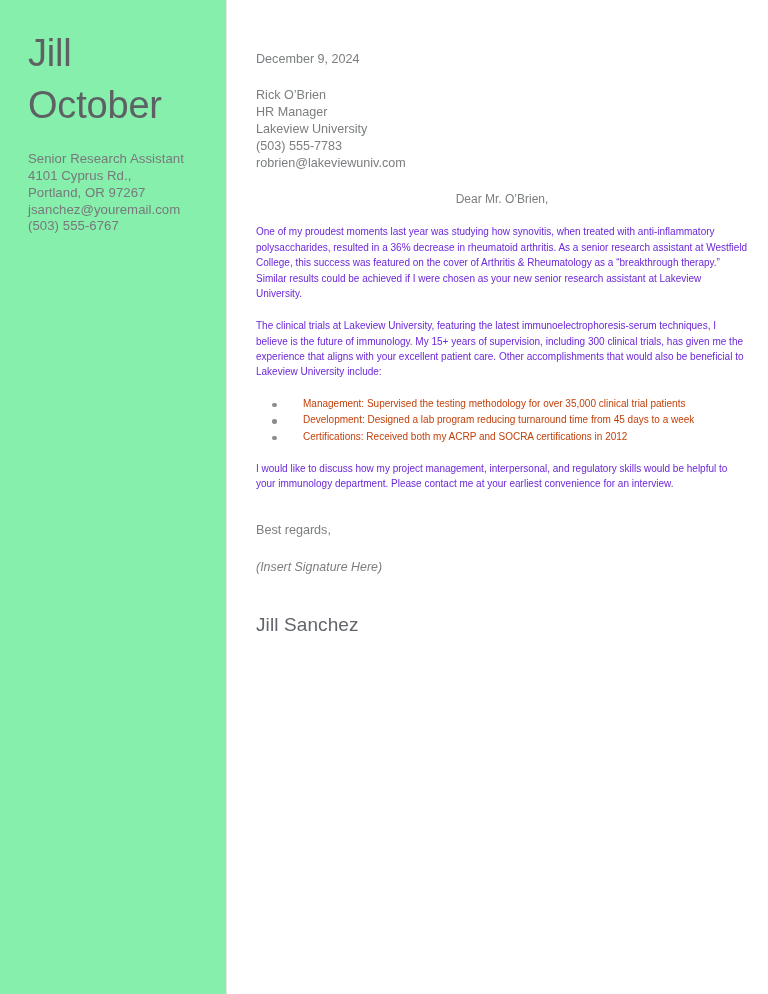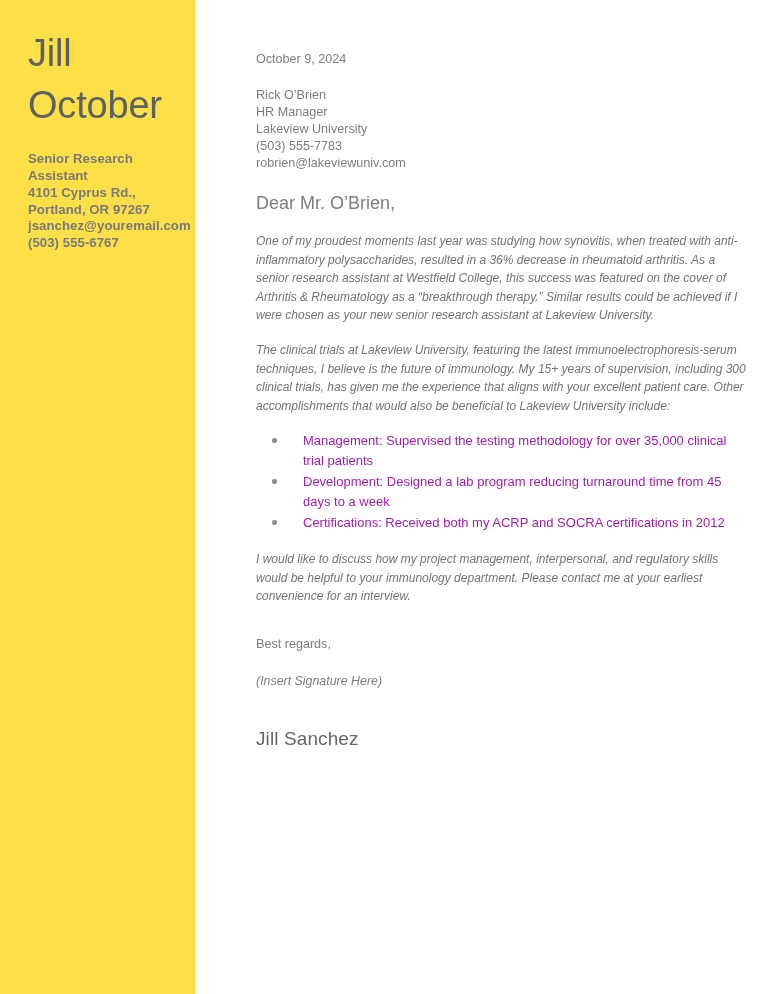--- a/index.html
+++ b/index.html
@@ -15,23 +15,23 @@
     position: relative;
     width: 768px;
     height: 994px;
     background: #ffffff;
     overflow: hidden;
   }
   .sidebar {
     position: absolute;
     left: 0;
     top: 0;
-    width: 196px;
+    width: 227px;
     height: 994px;
-    background: #fde047;
+    background: #86efac;
     border-right: 1px solid #e4e6e6;
     box-sizing: border-box;
   }
   .sidebar-inner {
     padding: 24px 24px 0 28px;
   }
   .name-block {
     margin-top: 4px;
   }
   .name-line {
@@ -43,21 +43,20 @@
     white-space: nowrap;
   }
   .contact-block {
     margin-top: 20px;
   }
   .contact-line {
     font-size: 13.2px;
     line-height: 1.27;
     color: #77797b;
     letter-spacing: 0.05px;
-    font-weight: bold;
   }
 
   .body-col {
     position: absolute;
     left: 256px;
     top: 0;
     width: 492px;
   }
   .letter-date {
     margin-top: 51px;
@@ -68,43 +67,43 @@
   .recipient {
     margin-top: 20px;
   }
   .recipient-line {
     font-size: 12.6px;
     line-height: 1.34;
     color: #7b7e80;
   }
   .salutation {
     margin-top: 20px;
-    font-size: 18px;
+    font-size: 12px;
     color: #7b7e80;
     line-height: 1.3;
+    text-align: center;
   }
   .para {
     margin-top: 17px;
-    font-size: 12px;
+    font-size: 10px;
     line-height: 1.54;
-    color: #737373;
+    color: #6d28d9;
     text-align: left;
-    font-style: italic;
   }
   .bullets {
     margin: 16px 0 0 0;
     padding: 0;
     list-style: none;
   }
   .bullets li {
     position: relative;
     padding-left: 47px;
-    font-size: 13px;
+    font-size: 10px;
     line-height: 1.54;
-    color: #a21caf;
+    color: #c2410c;
     margin-bottom: 1px;
   }
   .bullets li .dot {
     position: absolute;
     left: 16px;
     top: 7px;
     width: 4.5px;
     height: 4.5px;
     border-radius: 50%;
     background: #8a8d8f;
@@ -145,21 +144,21 @@
         <div class="contact-line">Senior Research Assistant</div>
         <div class="contact-line">4101 Cyprus Rd.,</div>
         <div class="contact-line">Portland, OR 97267</div>
         <div class="contact-line">jsanchez@youremail.com</div>
         <div class="contact-line">(503) 555-6767</div>
       </div>
     </div>
   </aside>
 
   <main class="body-col">
-    <div class="letter-date">October 9, 2024</div>
+    <div class="letter-date">December 9, 2024</div>
 
     <div class="recipient">
       <div class="recipient-line">Rick O’Brien</div>
       <div class="recipient-line">HR Manager</div>
       <div class="recipient-line">Lakeview University</div>
       <div class="recipient-line">(503) 555-7783</div>
       <div class="recipient-line">robrien@lakeviewuniv.com</div>
     </div>
 
     <div class="salutation">Dear Mr. O’Brien,</div>

